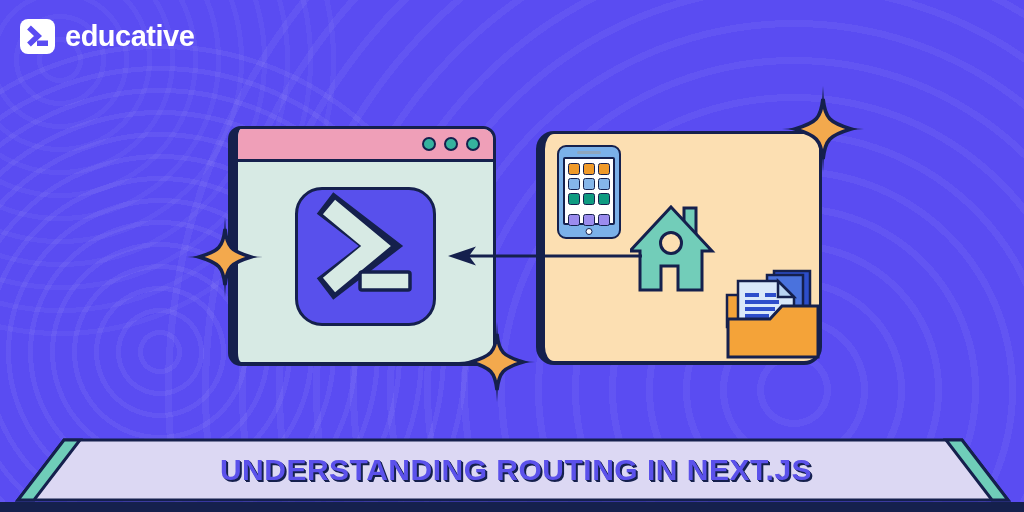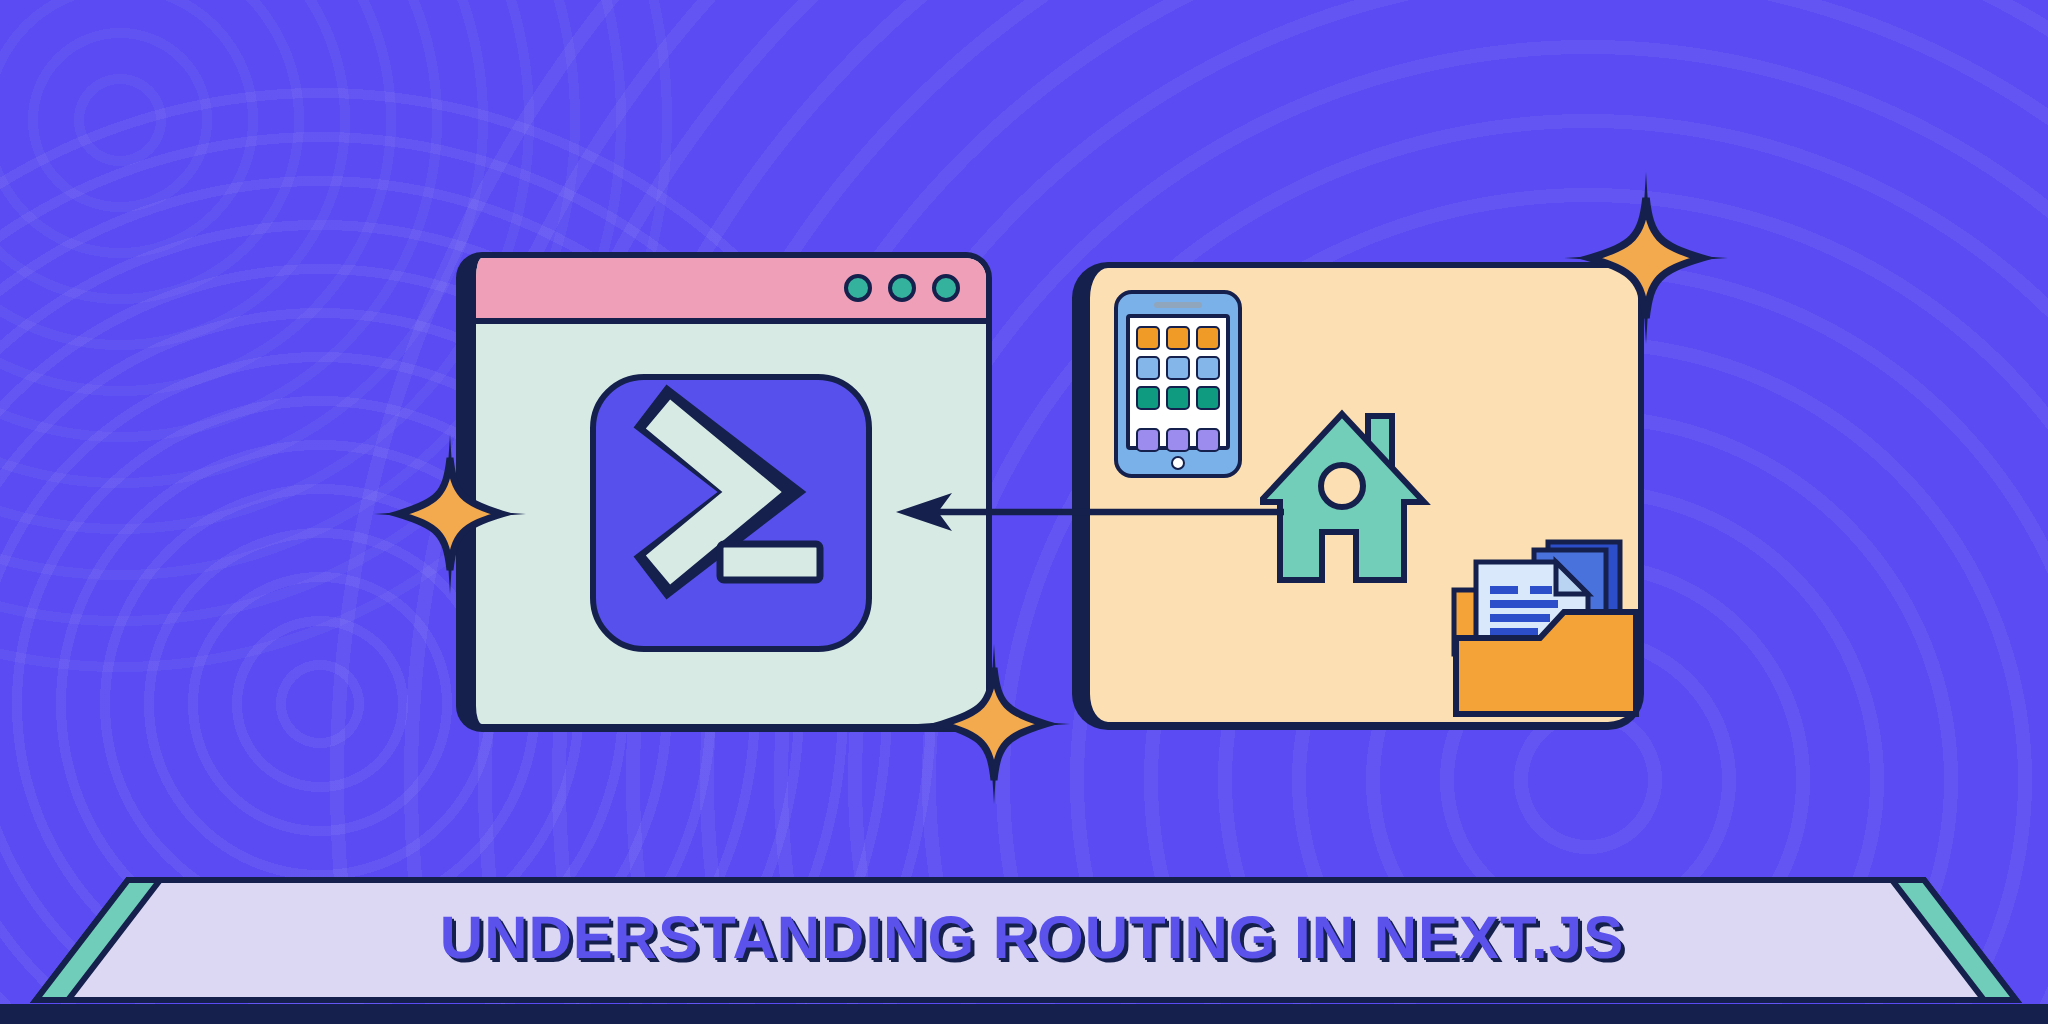--- a/index.html
+++ b/index.html
@@ -70,20 +70,29 @@
 </style>
 </head>
 <body>
 
 <div id="stage">
 
   <div class="arc arc-bl"></div>
   <div class="arc arc-r"></div>
   <div class="arc arc-tl"></div>
 
+  <div class="logo">
+    <div class="logo-icon">
+      <svg width="35" height="35" viewBox="0 0 35 35">
+        <polyline points="9,8.5 18,17 9,25.5" fill="none" stroke="#5a4cf2" stroke-width="5.5"></polyline>
+        <rect x="17" y="21.5" width="11" height="5.5" fill="#5a4cf2"></rect>
+      </svg>
+    </div>
+    <div class="logo-text">educative</div>
+  </div>
 
 
   <div class="window">
     <div class="titlebar">
       <div class="dot"></div>
       <div class="dot"></div>
       <div class="dot"></div>
     </div>
     <div class="term">
       <svg width="135" height="133" viewBox="0 0 135 133">

